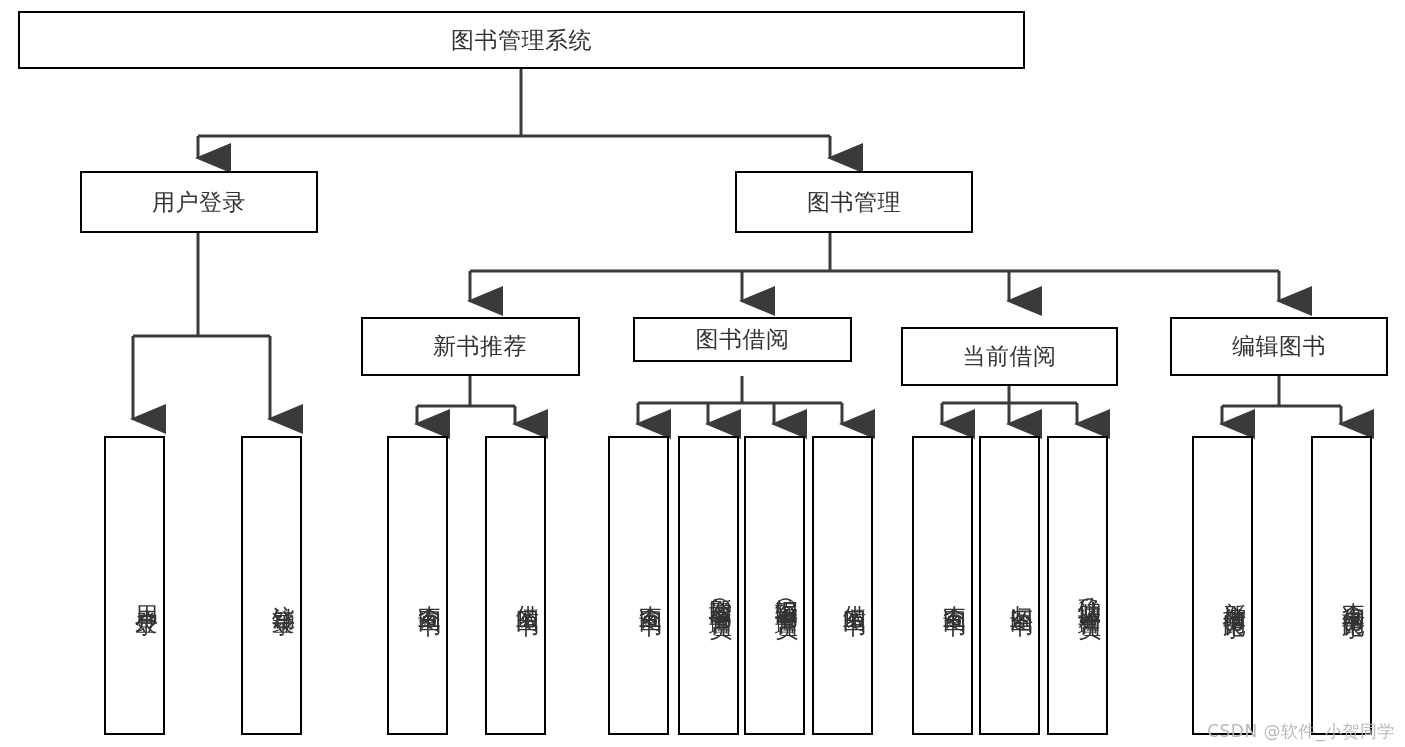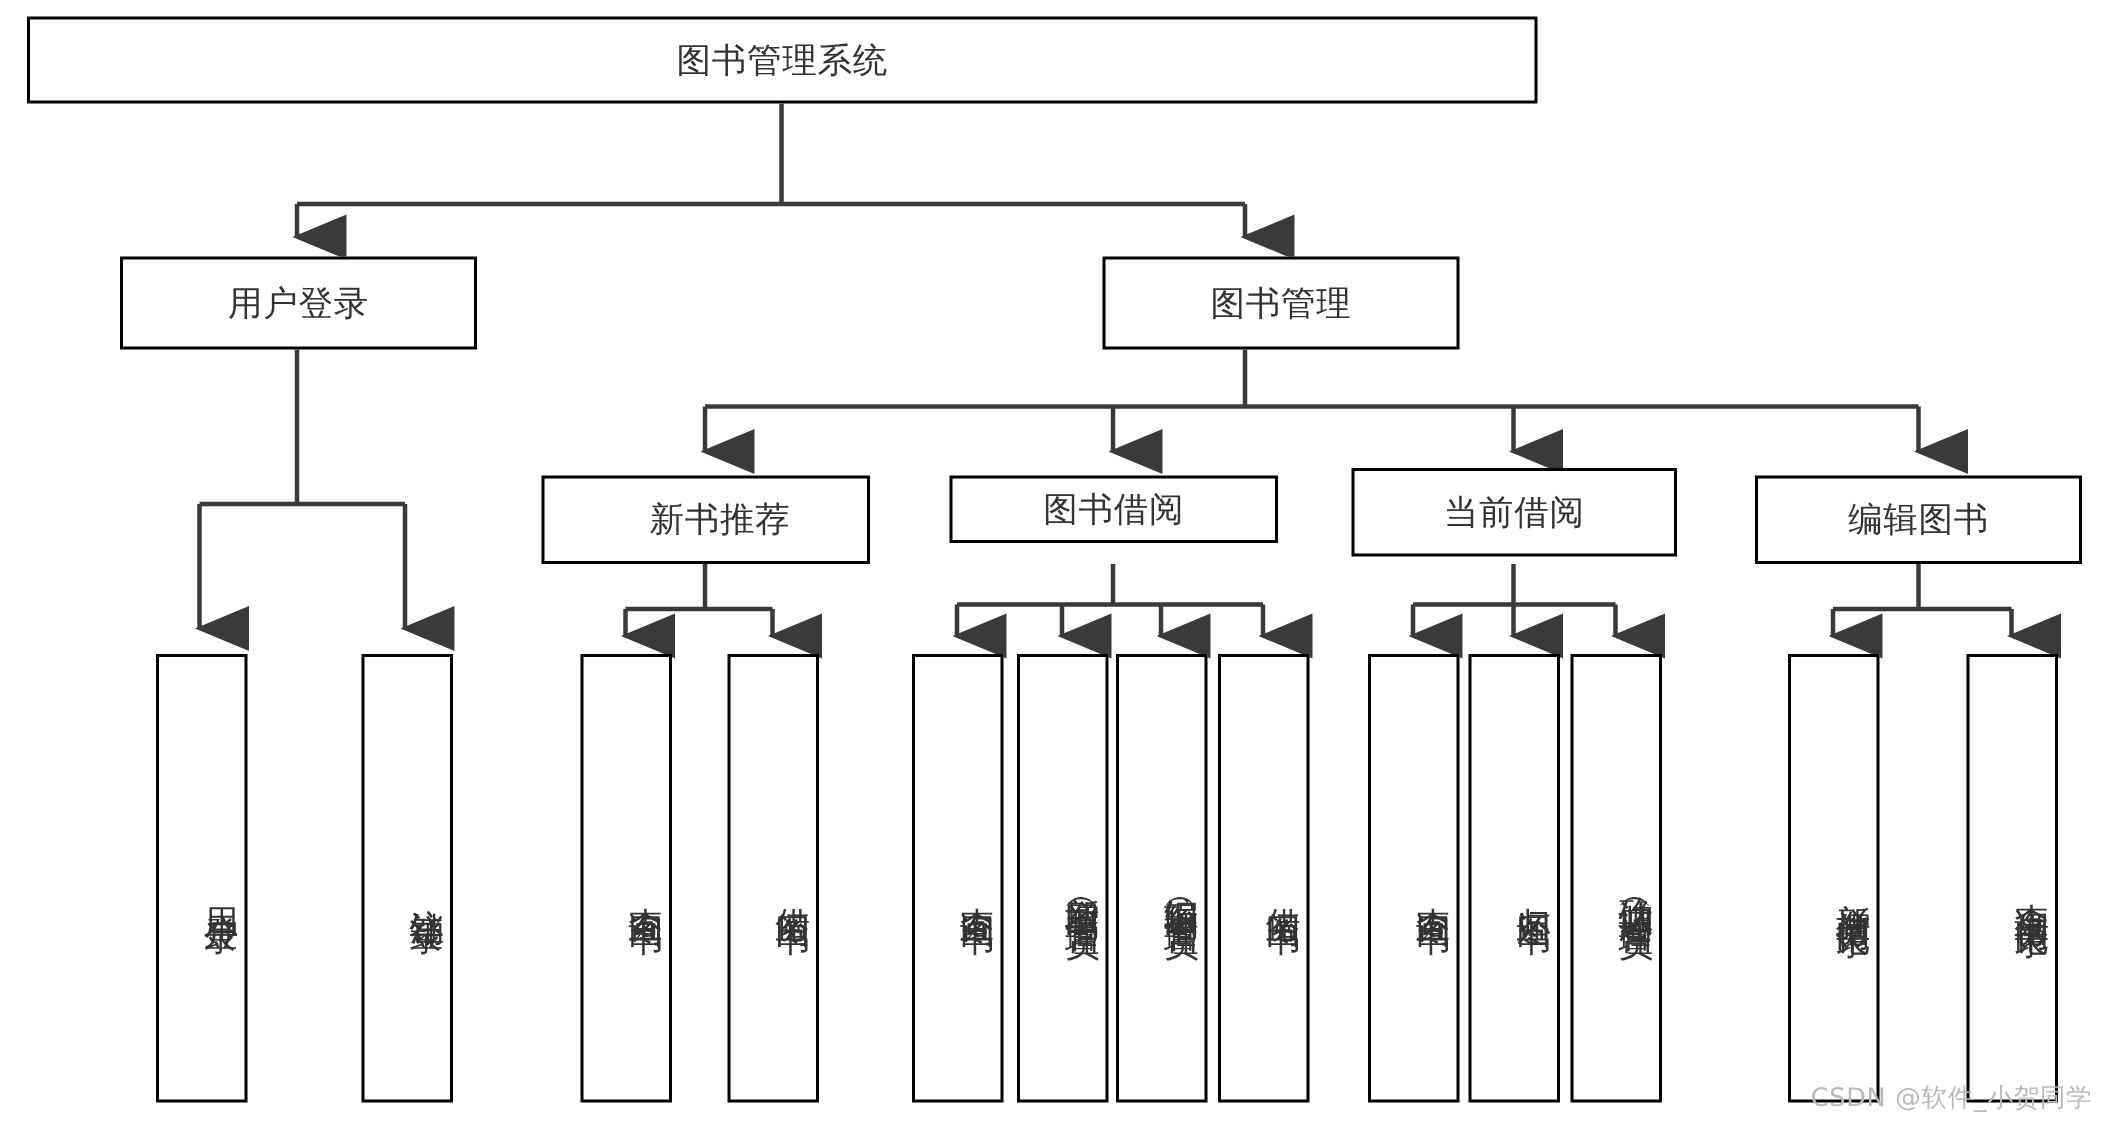--- a/index.html
+++ b/index.html
@@ -137,21 +137,21 @@
   </div>
 
   <div class="node horiz" style="left:361px; top:317px; width:219px; height:59px;padding-left:19px;">
     <span class="node-label">新书推荐</span>
   </div>
 
   <div class="node horiz" style="left:633px; top:317px; width:219px; height:45px;">
     <span class="node-label">图书借阅</span>
   </div>
 
-  <div class="node horiz" style="left:901px; top:312px; width:217px; height:59px;">
+  <div class="node horiz" style="left:901px; top:327px; width:217px; height:59px;">
     <span class="node-label">当前借阅</span>
   </div>
 
   <div class="node horiz" style="left:1170px; top:317px; width:218px; height:59px;">
     <span class="node-label">编辑图书</span>
   </div>
 
   <div class="node vert" style="left:104px; top:436px; width:61px; height:299px;">
     <span class="node-label">用户登录</span>
   </div>

